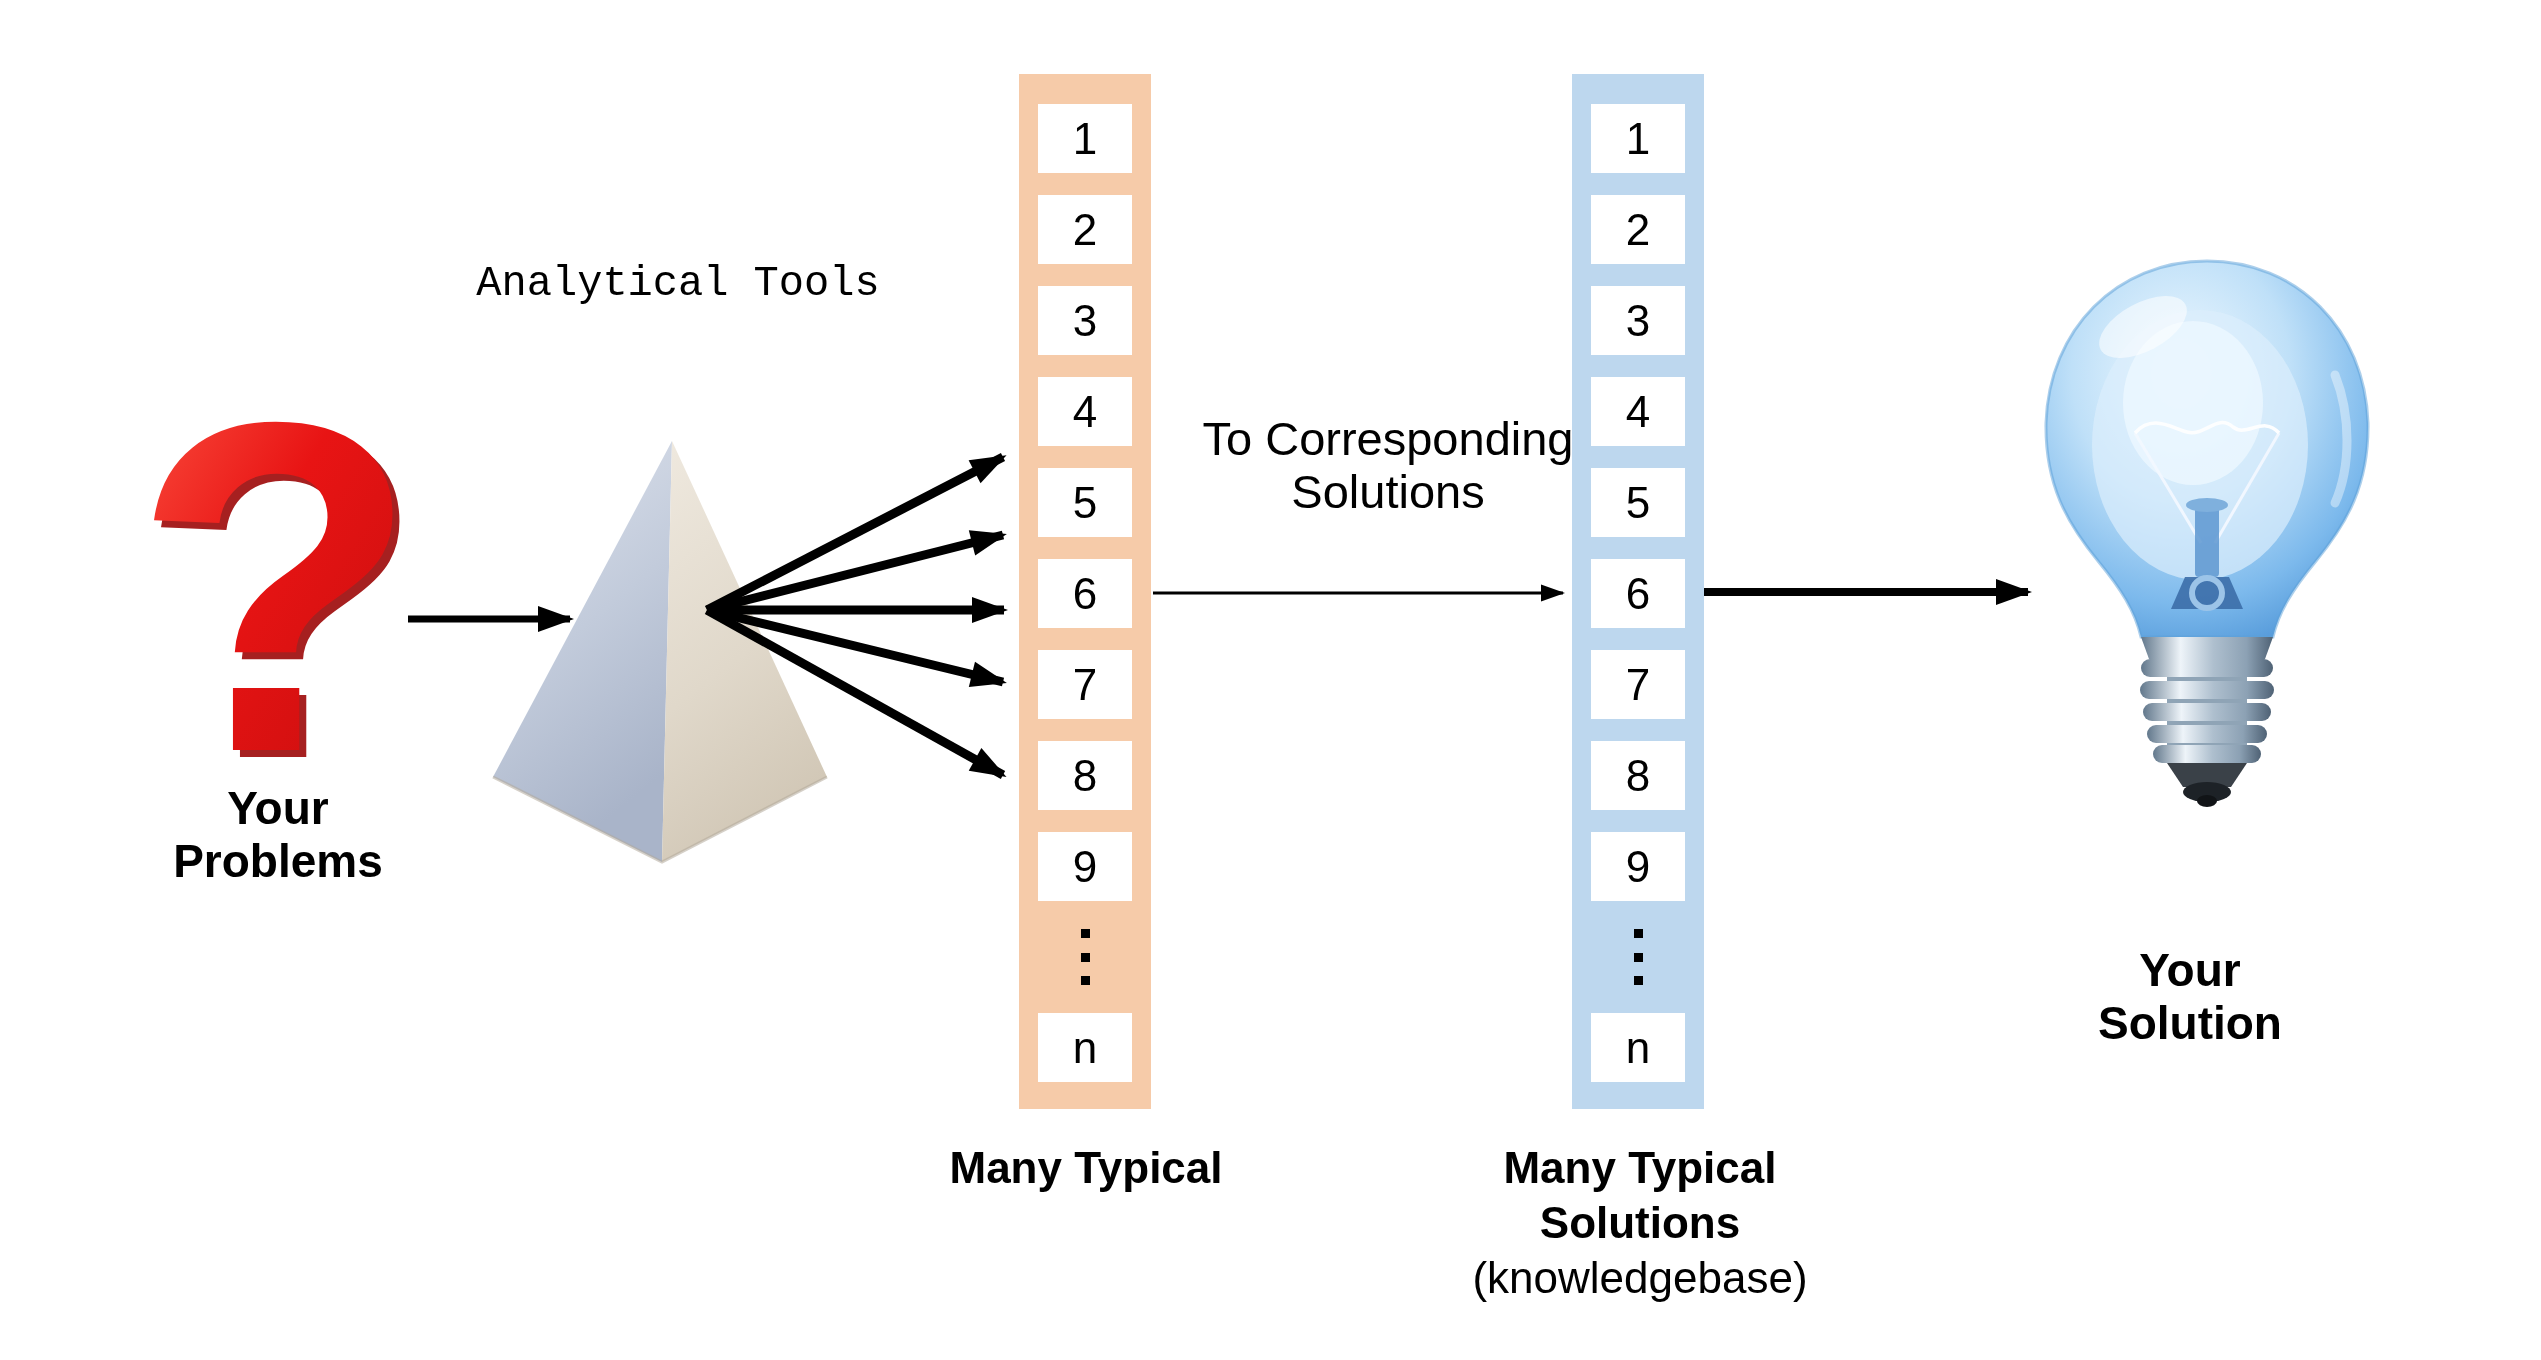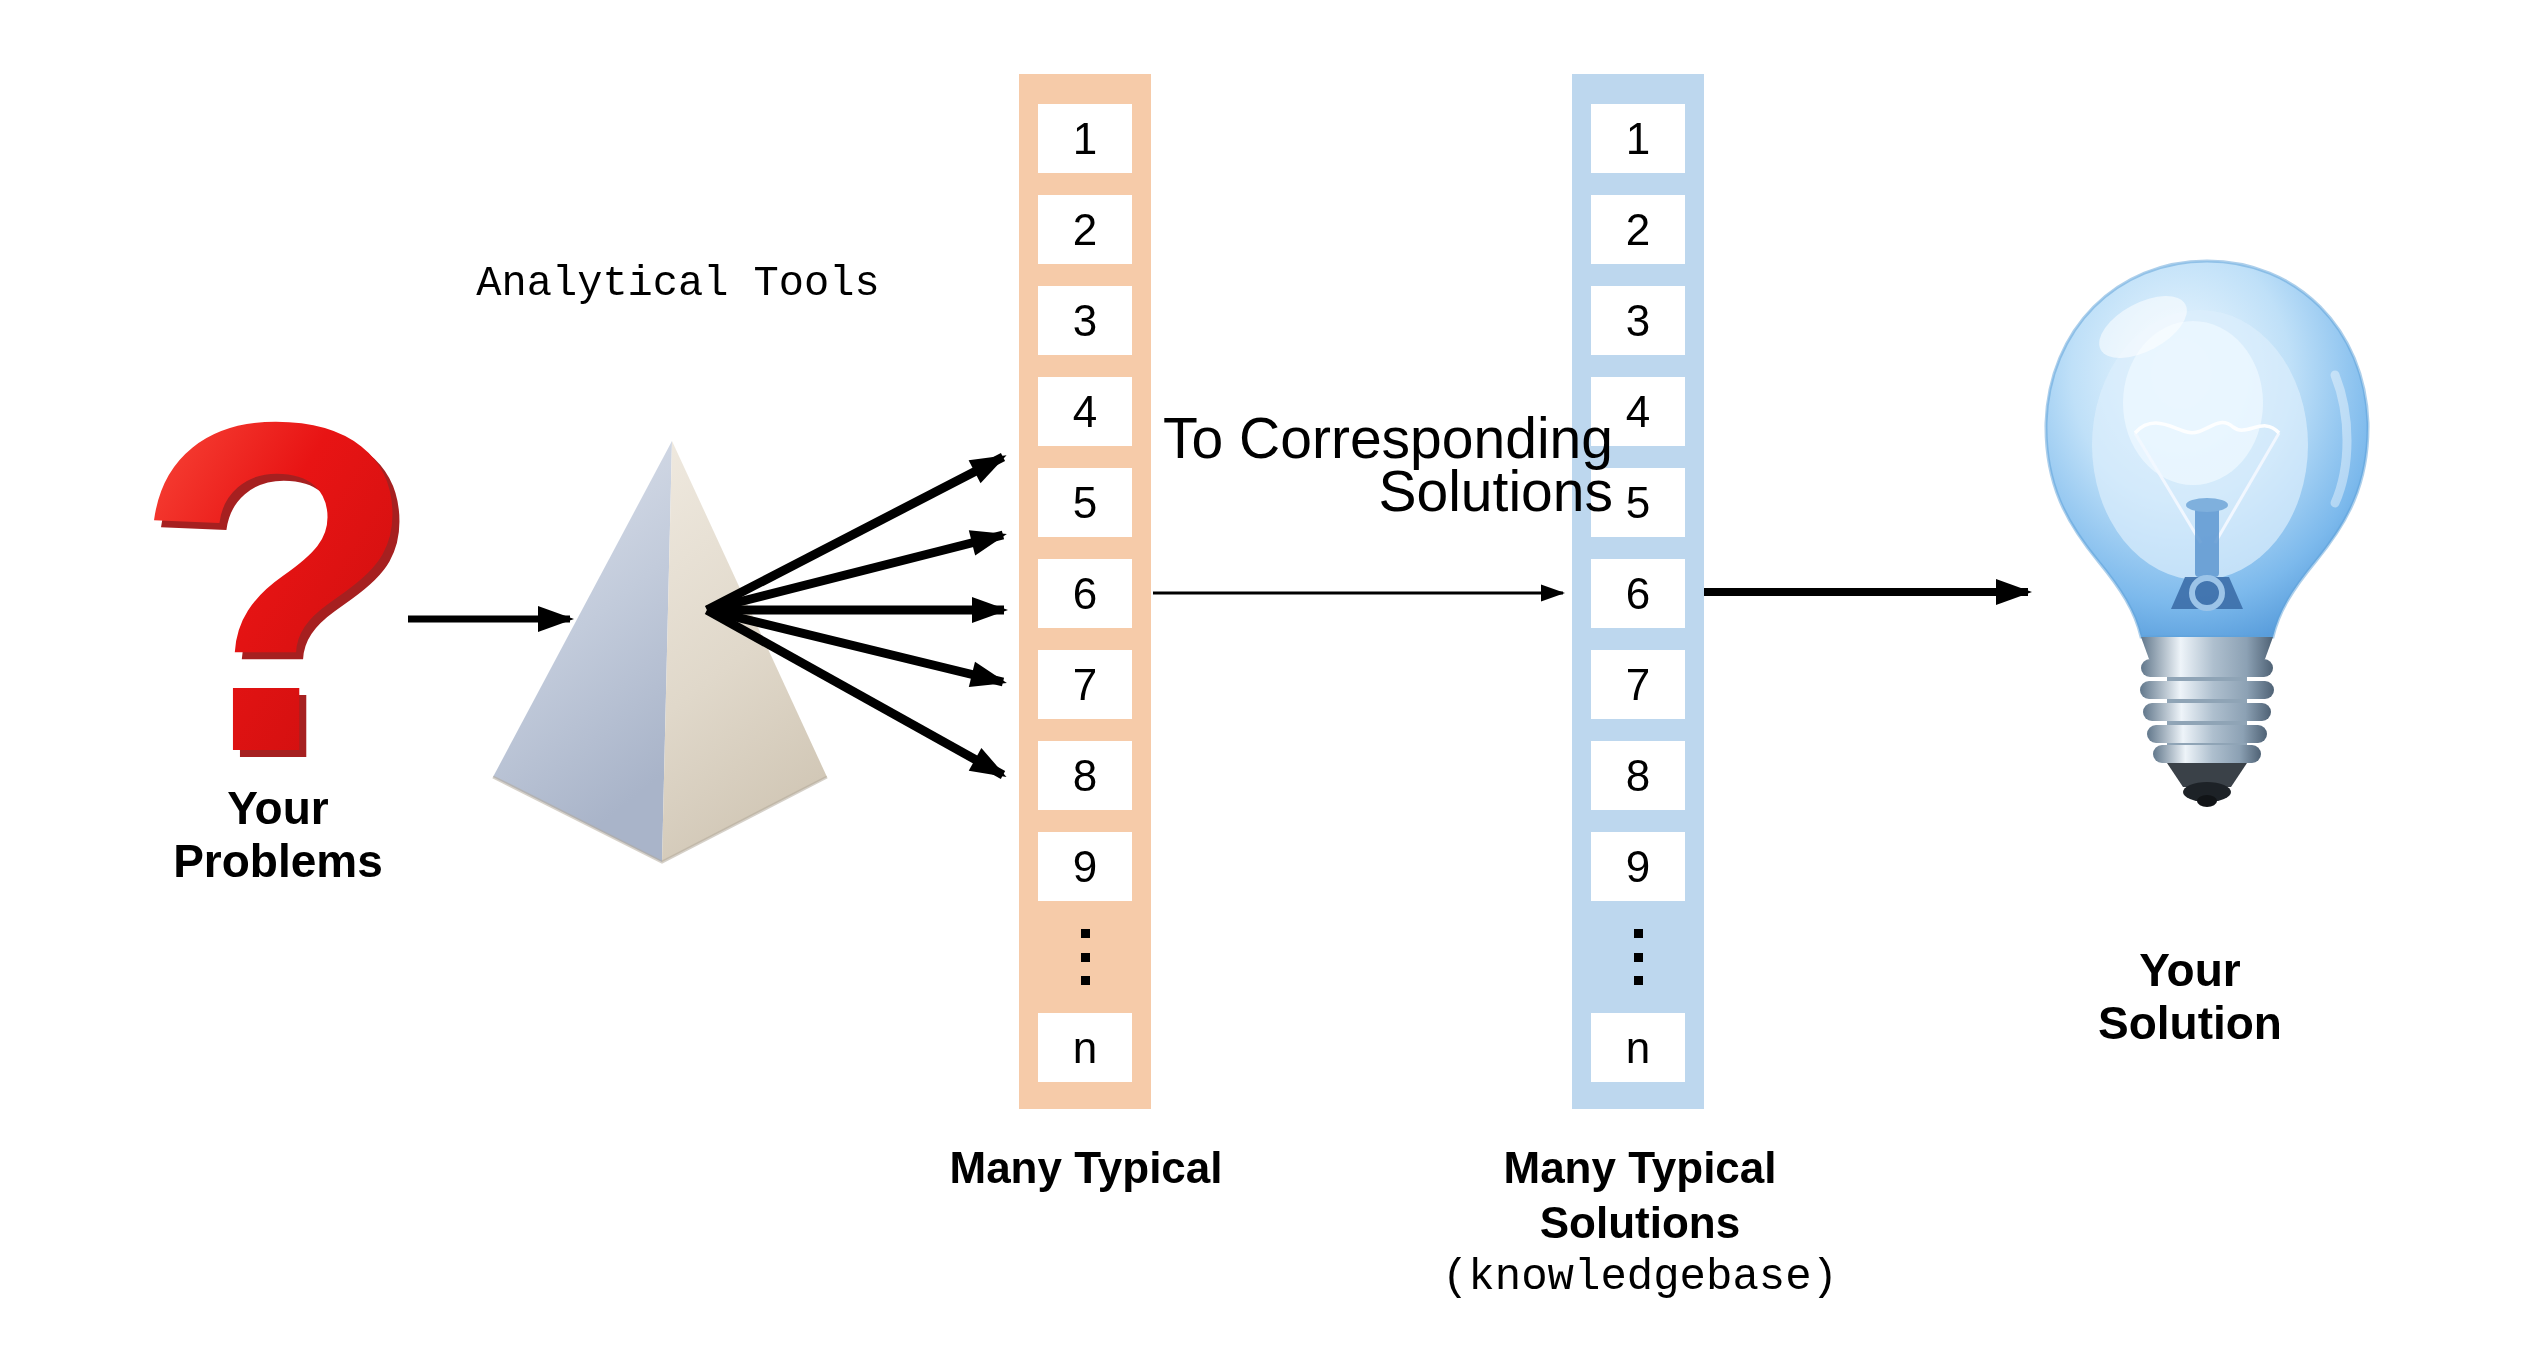--- a/index.html
+++ b/index.html
@@ -22,24 +22,24 @@
            font-size:44px;line-height:69px;text-align:center;}
   .dots{width:94px;height:68px;margin:0 auto 22px auto;display:flex;flex-direction:column;
         align-items:center;justify-content:space-between;box-sizing:border-box;padding:6px 0;}
   .dot{width:9px;height:9px;background:#000;display:block;}
 
   
   .label{position:absolute;text-align:center;white-space:nowrap;z-index:3;transform:translateX(-50%);}
   .b{font-weight:bold;}
   #prism-label{left:678px;top:258px;font-size:44px;line-height:53px;}
   #prism-label .sub{font-size:42px;font-weight:normal;font-family:Liberation Mono, monospace;}
-  #mapping-label{left:1388px;top:412px;font-size:57px;line-height:53px;text-align:right;}
+  #mapping-label{left:1388px;top:412px;font-size:47px;line-height:53px;}
   #problems-label{left:1086px;top:1140px;font-size:44px;line-height:55px;font-weight:bold;}
   #solutions-label{left:1640px;top:1140px;font-size:44px;line-height:55px;font-weight:bold;}
-  #solutions-label .sub{font-weight:normal;font-family:Liberation Mono, monospace;}
+  #solutions-label .sub{font-weight:normal;}
   #your-problem-label{left:278px;top:782px;font-size:46px;line-height:53px;font-weight:bold;}
   #your-solution-label{left:2190px;top:944px;font-size:46px;line-height:53px;font-weight:bold;}
 
   #bulb{position:absolute;left:2035px;top:255px;z-index:2;}
 </style>
 </head>
 <body>
 
 <div id="canvas" style="--problems-fill: #f6cba9; --solutions-fill: #bdd7ee; --arrow-color: #000000;">
 

